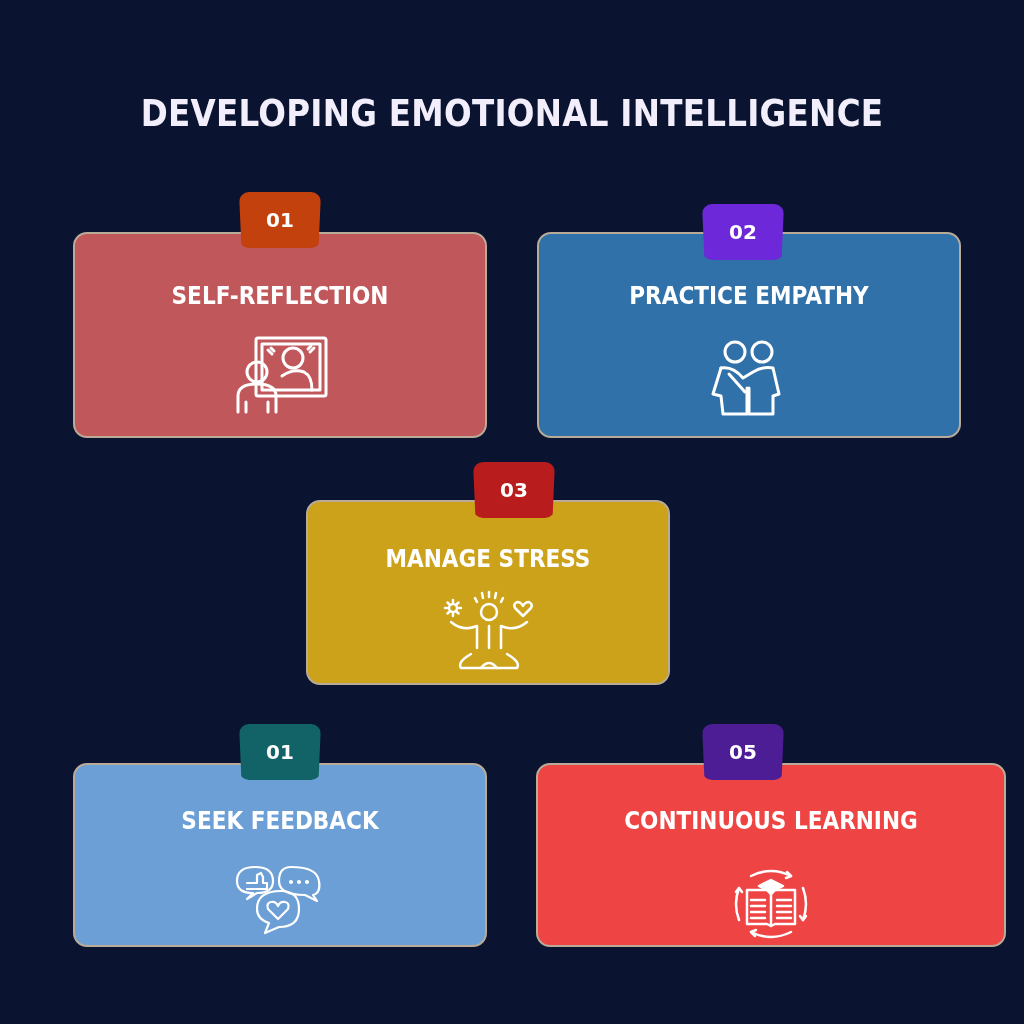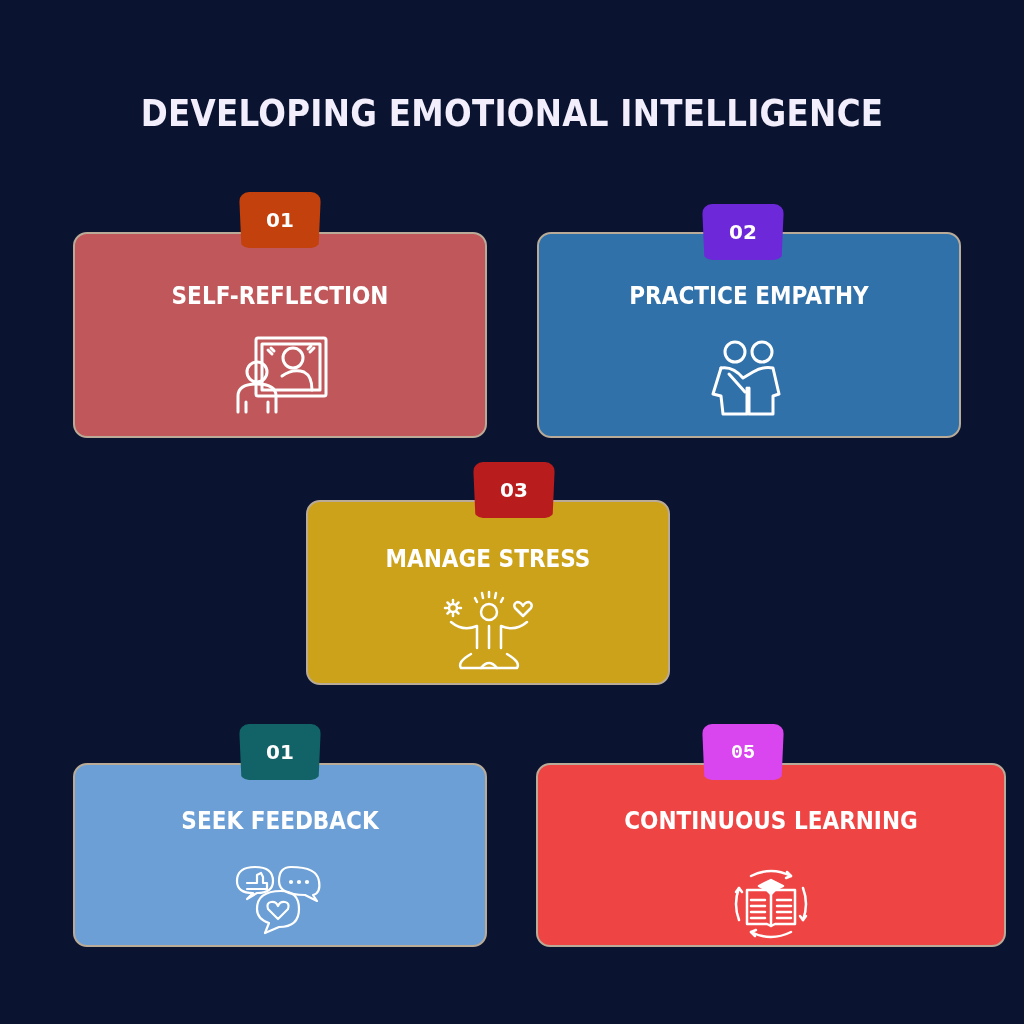--- a/index.html
+++ b/index.html
@@ -135,21 +135,21 @@
       <path d="M56 6 Q82 6 84 20 Q86 32 78 34 L82 40 L70 34 Q44 34 44 20 Q44 6 56 6 Z"></path>
       <circle cx="56" cy="21" r="1" fill="#fff"></circle>
       <circle cx="64" cy="21" r="1" fill="#fff"></circle>
       <circle cx="72" cy="21" r="1" fill="#fff"></circle>
       <path d="M46 30 Q64 30 64 48 Q64 66 44 66 L30 72 L34 62 Q22 58 22 48 Q22 30 46 30 Z"></path>
       <path d="M43 58 L33 48 Q31 42 36 41 Q41 40 43 45 Q45 40 50 41 Q55 42 53 48 Z"></path>
     </svg>
   </div>
 </div>
 
-<div class="badge" style="left:702px; top:724px; background:#d946ef;font-family:Liberation Mono, monospace;">
+<div class="badge" style="left:702px; top:724px; background:#4c1d95;">
   <span>05</span>
 </div>
 <div class="card" style="left:536px; top:763px; width:470px; height:184px; background:#ef4444;">
   <div class="card-title" style="top:42px;">CONTINUOUS LEARNING</div>
   <div class="card-icon" style="top:103px;">
     <svg width="76" height="72" viewBox="0 0 76 72" fill="none" stroke="#fff" stroke-width="2.5" stroke-linecap="round" stroke-linejoin="round">
       <path d="M18 8 Q38 -2 58 8"></path>
       <path d="M54 4 L58 8 L53 10"></path>
       <path d="M58 64 Q38 74 18 64"></path>
       <path d="M22 68 L18 64 L23 62"></path>

